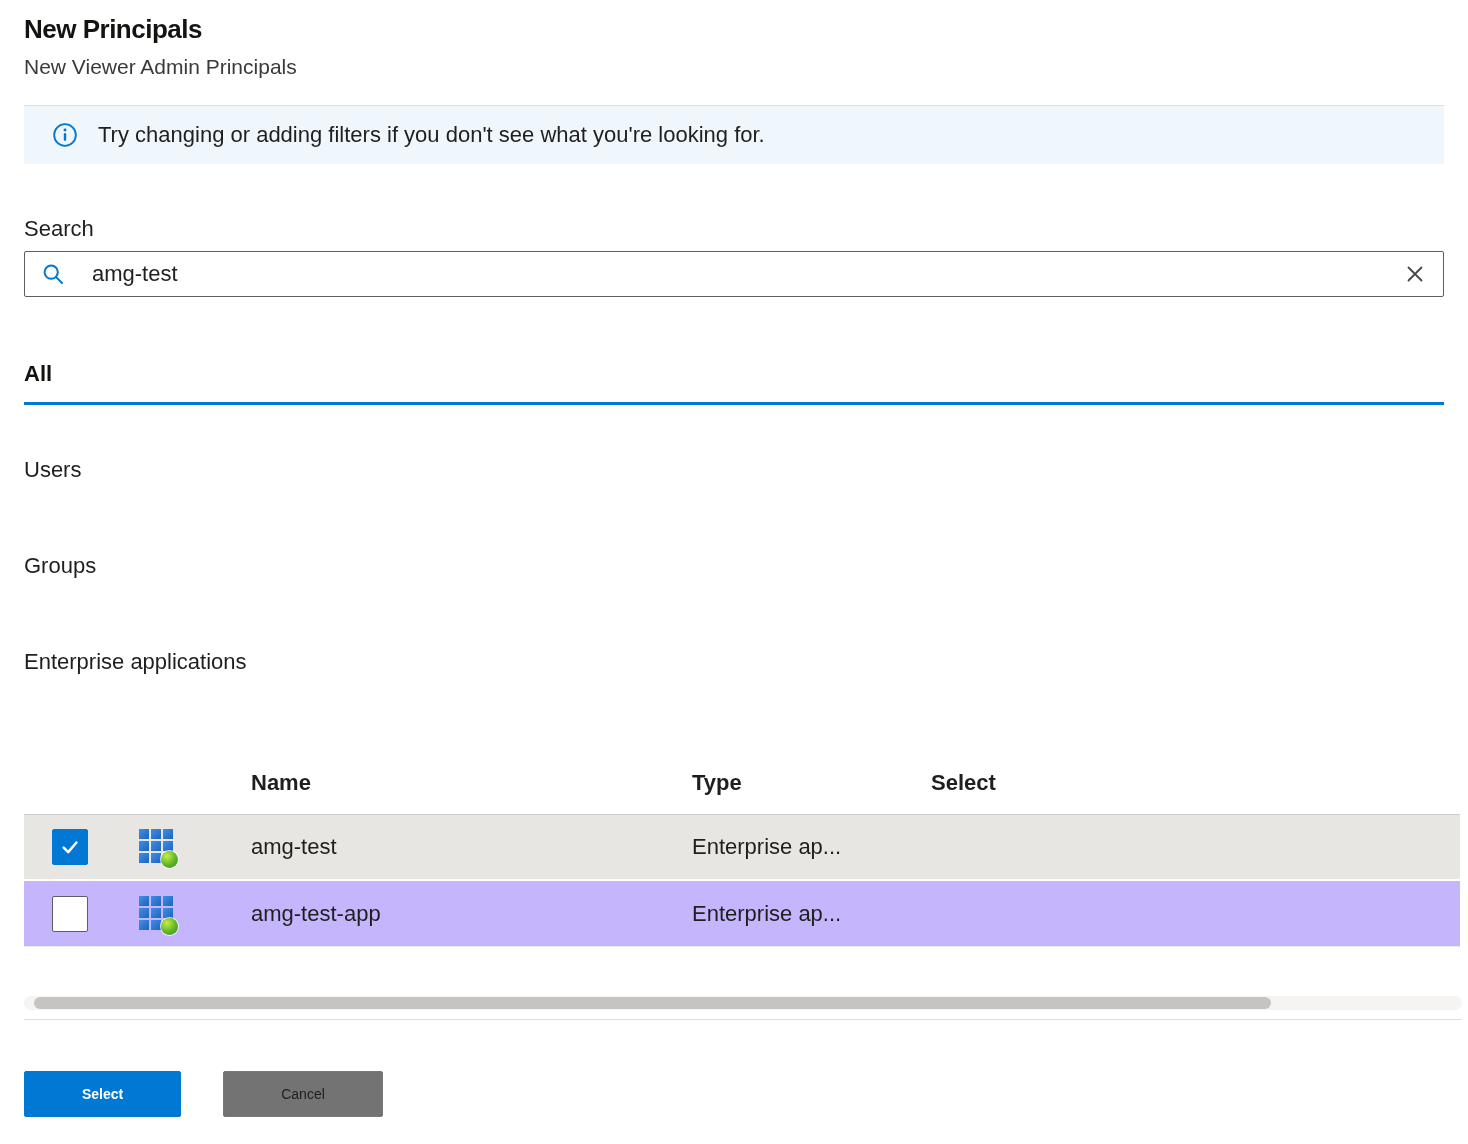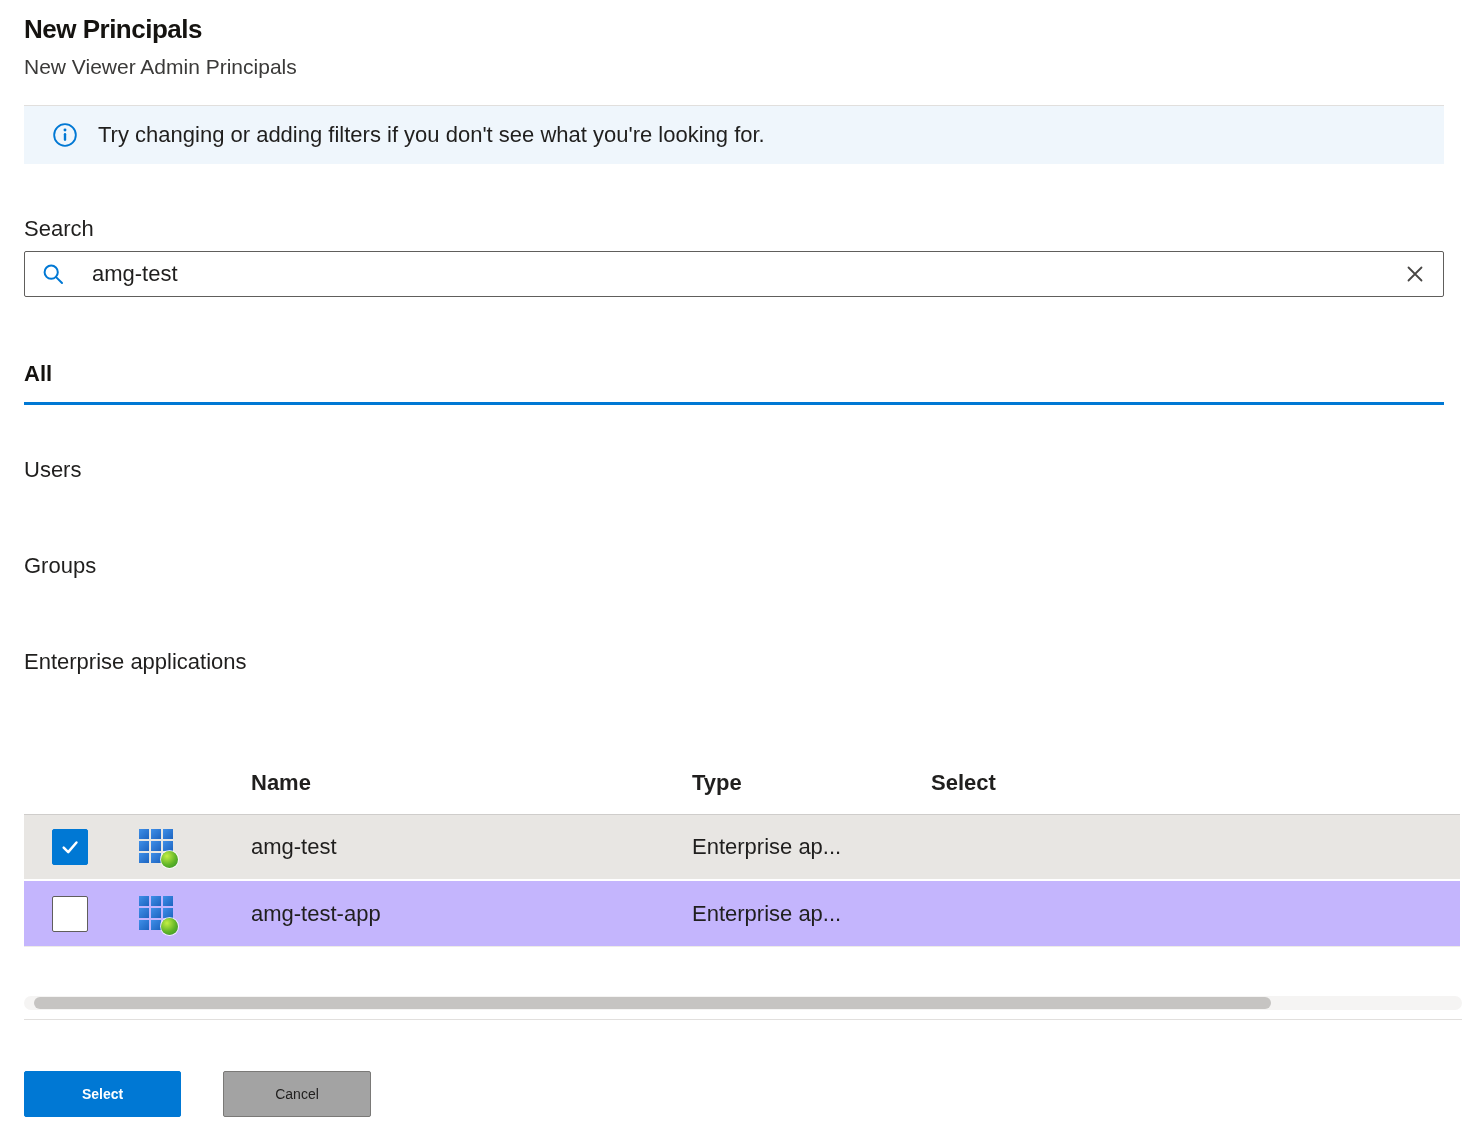--- a/index.html
+++ b/index.html
@@ -84,21 +84,21 @@
   }
   .scrollbar-thumb {
     position:absolute; left:10px; top:1px; width:1237px; height:12px;
     background:#c6c4c2; border-radius:6px; cursor:grab;
   }
   .bottom-divider { position:absolute; left:24px; right:6px; top:1019px; }
 
   .footer { position:absolute; left:24px; top:1071px; display:flex; gap:42px; }
   .btn { font-family:inherit; font-size:14px; height:46px; border-radius:2px; cursor:pointer; }
   .btn-primary { width:157px; background:#0078d4; color:#ffffff; border:1px solid #0078d4; font-weight:600; }
-  .btn-secondary { width:148px; background:#a3a3a3; color:#201f1e; border:1px solid #7a7977; }
+  .btn-secondary { width:160px; background:#737373; color:#201f1e; border:1px solid #7a7977; }
 </style>
 </head>
 <body>
 
 <div class="page">
 
   <h1 class="title">New Principals</h1>
   <div class="subtitle">New Viewer Admin Principals</div>
 
   <hr class="divider top-divider">

